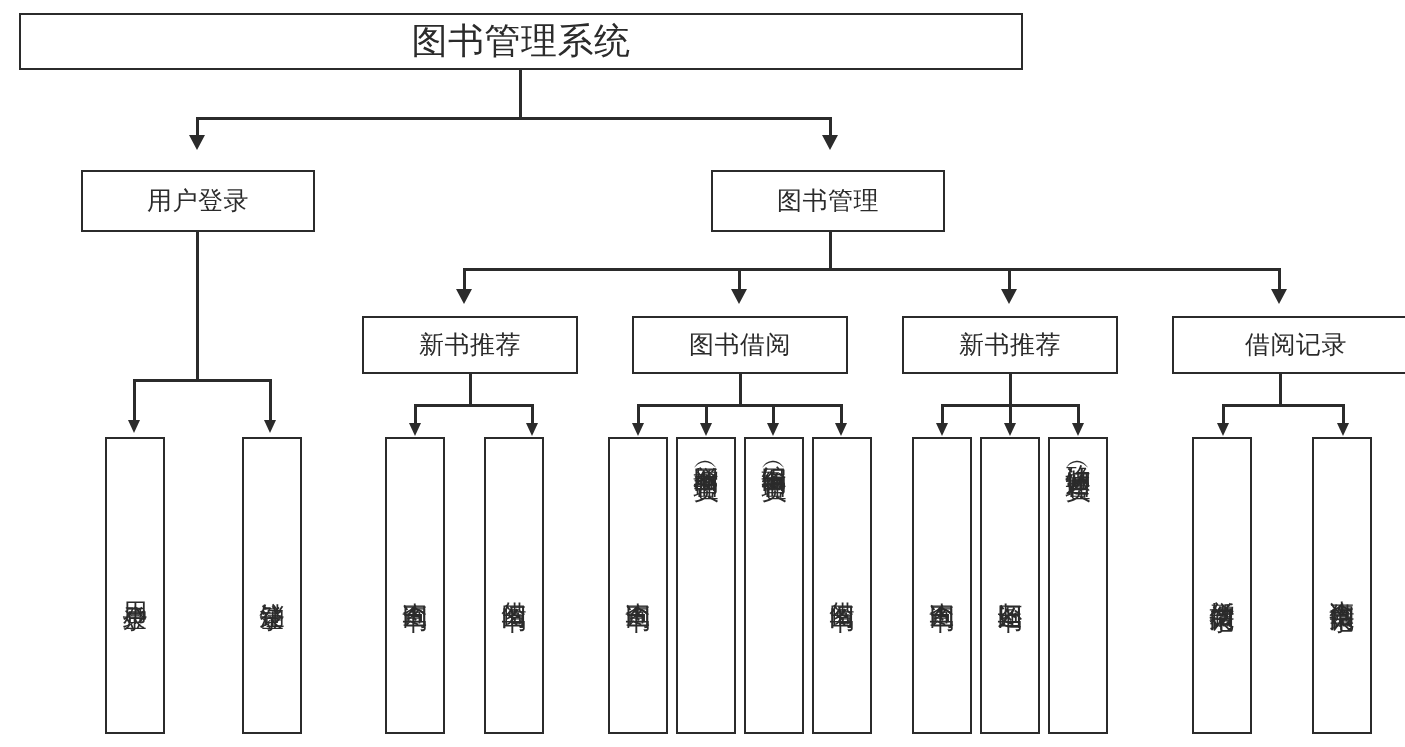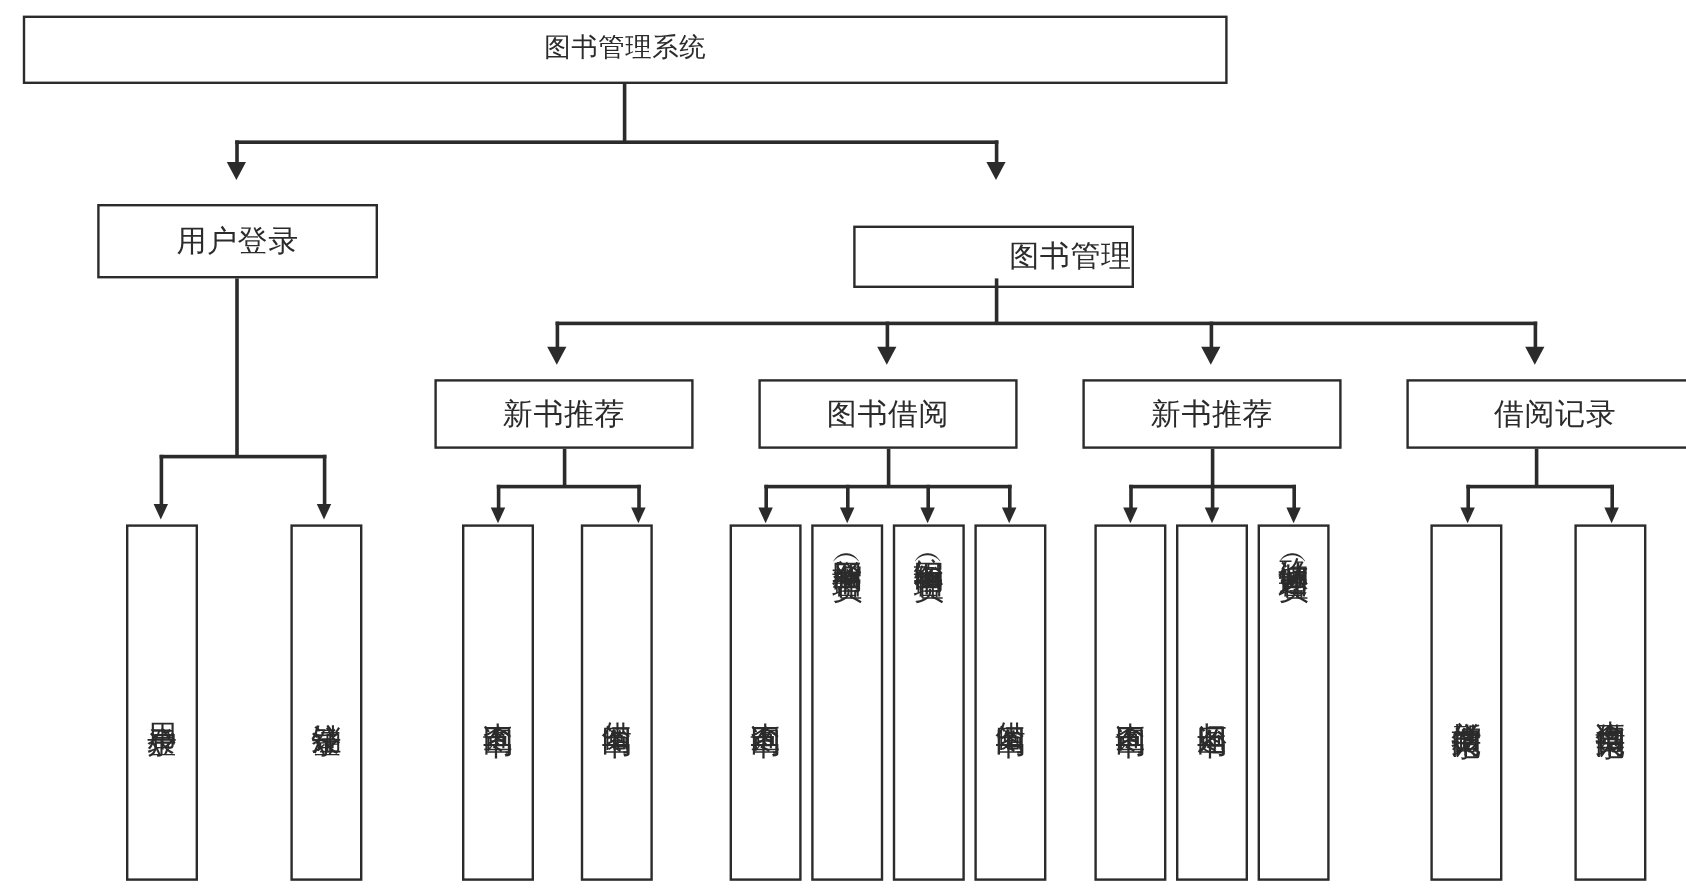--- a/index.html
+++ b/index.html
@@ -32,21 +32,21 @@
     display: block;
     text-align: center;
     line-height: 1.12;
     letter-spacing: 0.5px;
   }
   
   .node.h .label {
     font-size: 25px;
     white-space: nowrap;
   }
-  .node.root .label { font-size: 22px; }
+  .node.root .label { font-size: 36px; }
 
   
   .node.v {
     align-items: flex-start;
     justify-content: center;
     padding-top: 6px;
   }
   .node.v .label {
     writing-mode: vertical-rl;
     text-orientation: upright;
@@ -106,21 +106,21 @@
   <div class="seg h" style="left:196px; top:117px; width:636px; height:3px;"></div>
   <div class="seg v" style="left:196px; top:117px; width:3px; height:20px;"></div>
   <div class="arrow" style="left:189px; top:135px;"></div>
   <div class="seg v" style="left:829px; top:117px; width:3px; height:20px;"></div>
   <div class="arrow" style="left:822px; top:135px;"></div>
 
   <div class="node h" style="left:81px; top:170px; width:234px; height:62px;">
     <span class="label">用户登录</span>
   </div>
 
-  <div class="node h" style="left:711px; top:188px; width:234px; height:52px;justify-content:flex-end;">
+  <div class="node h" style="left:711px; top:170px; width:234px; height:62px;">
     <span class="label">图书管理</span>
   </div>
 
   <div class="seg v" style="left:196px; top:232px; width:3px; height:149px;"></div>
   <div class="seg h" style="left:133px; top:379px; width:139px; height:3px;"></div>
   <div class="seg v" style="left:133px; top:379px; width:3px; height:42px;"></div>
   <div class="arrow thin" style="left:128px; top:420px;"></div>
   <div class="seg v" style="left:269px; top:379px; width:3px; height:42px;"></div>
   <div class="arrow thin" style="left:264px; top:420px;"></div>
 

